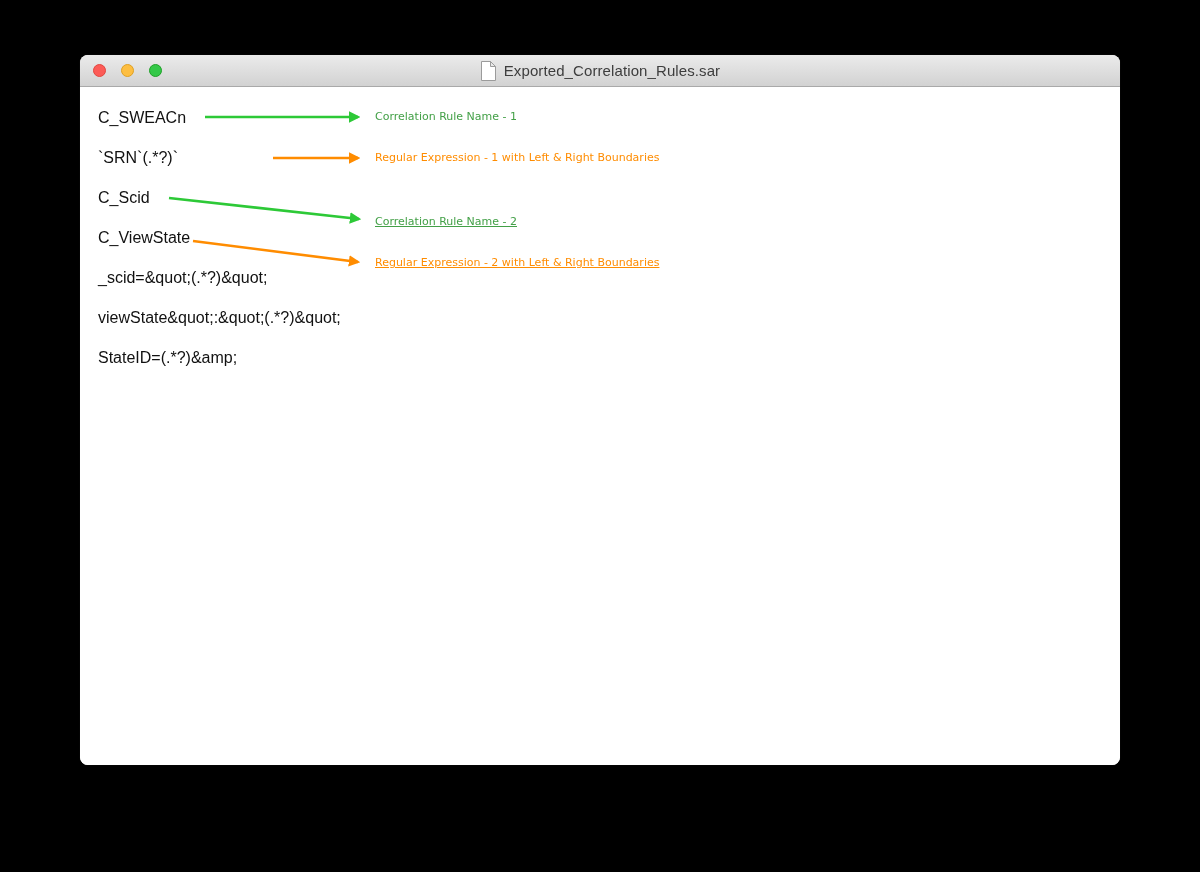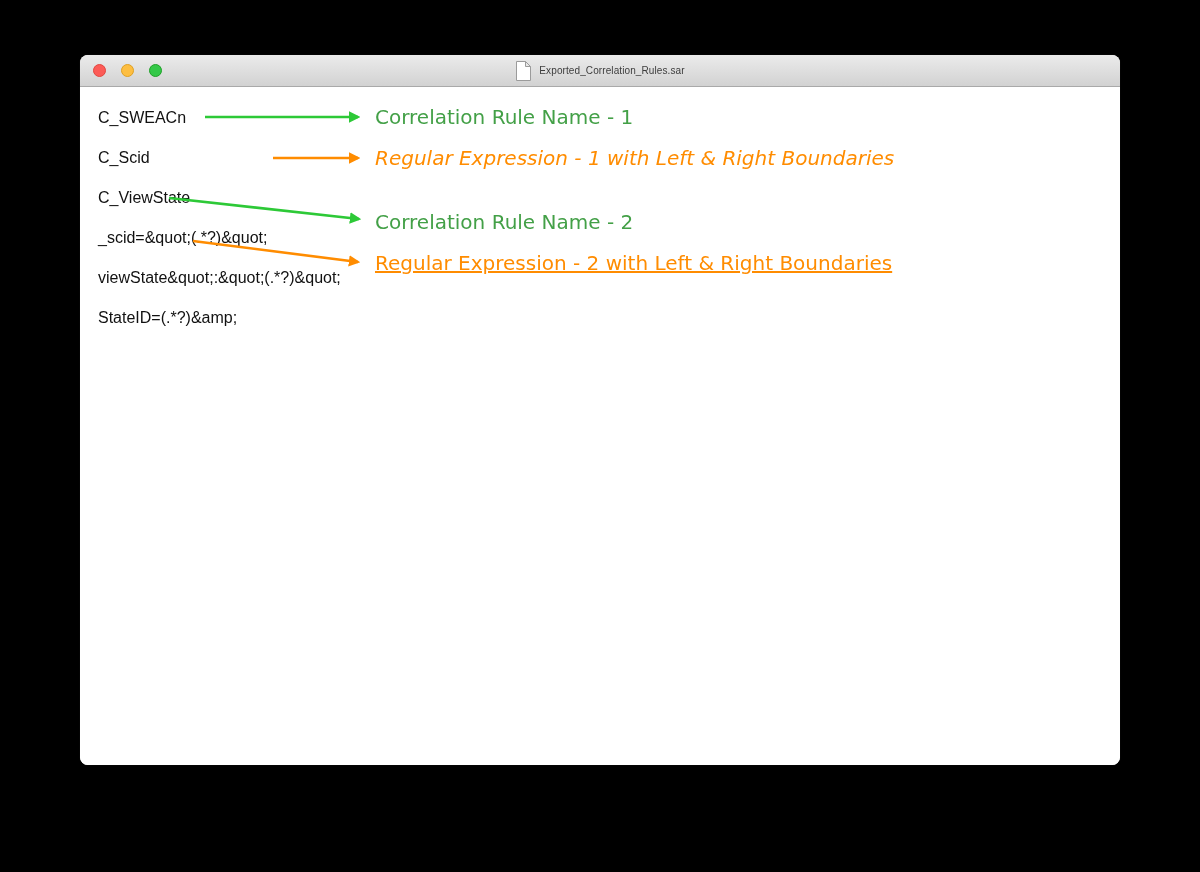--- a/index.html
+++ b/index.html
@@ -25,40 +25,40 @@
   .tl {
     width: 13px; height: 13px; border-radius: 50%; padding: 0; cursor: default;
   }
   .tl-close { background: var(--traffic_red); border: 1px solid #e2463f; }
   .tl-min   { background: var(--traffic_yellow); border: 1px solid #dfa023; }
   .tl-zoom  { background: var(--traffic_green); border: 1px solid #1fa127; }
 
   .title-group { display: flex; align-items: center; gap: 7px; }
   .doc-icon { width: 17px; height: 22px; display: block; }
   .window-title {
-    font-size: 10px; color: #3d3d3d; letter-spacing: 0.1px;
+    font-size: 15px; color: #3d3d3d; letter-spacing: 0.1px;
   }
 
   .content { position: relative; width: 100%; height: 750px; background: #fff; }
 
   .doc-lines { position: absolute; left: 18px; top: 21px; }
   .doc-line {
     height: 40px; line-height: 20px; font-size: 16px; color: #111;
     white-space: pre; font-family: "Liberation Sans", sans-serif;
   }
 
   .annotation {
-    position: absolute; left: 295px; font-size: 20px; line-height: 20px;
+    position: absolute; left: 295px; font-size: 11px; line-height: 20px;
     font-family: "DejaVu Sans", sans-serif; white-space: pre;
   }
   .ann-green  { color: var(--text_green); }
   .ann-orange { color: var(--text_orange); }
   .ann-1 { top: 20px; }
-  .ann-2 { top: 61px; font-style: italic; }
-  .ann-3 { top: 125px; }
+  .ann-2 { top: 61px; }
+  .ann-3 { top: 125px; text-decoration: underline; }
   .ann-4 { top: 166px; text-decoration: underline; }
 
   .arrow-layer { position: absolute; left: 0; top: 0; width: 1040px; height: 678px; }
   .ln { fill: none; stroke-width: 2.6px; stroke-linecap: butt; }
   .ln-green  { stroke: var(--arrow_green); }
   .ln-orange { stroke: var(--arrow_orange); }
   .mk-green  { fill: var(--arrow_green); }
   .mk-orange { fill: var(--arrow_orange); }
 
   .doc-page { fill: #ffffff; stroke: #9b9b9b; stroke-width: 1; }
@@ -81,20 +81,21 @@
         <path class="doc-fold" d="M10.5 1.5 L15.5 6.5 H10.5 Z"></path>
       </svg>
       <span class="window-title">Exported_Correlation_Rules.sar</span>
     </div>
   </div>
 
   <div class="content">
 
     <div class="doc-lines">
       <div class="doc-line">C_SWEACn</div>
+      <div class="doc-line">`SRN`(.*?)`</div>
       <div class="doc-line">C_Scid</div>
       <div class="doc-line">C_ViewState</div>
       <div class="doc-line">_scid=&amp;quot;(.*?)&amp;quot;</div>
       <div class="doc-line">viewState&amp;quot;:&amp;quot;(.*?)&amp;quot;</div>
       <div class="doc-line">StateID=(.*?)&amp;amp;</div>
     </div>
 
     <svg class="arrow-layer" viewBox="0 0 1040 678">
       <defs>
         <marker id="ah-green" viewBox="0 0 10 10" refX="8" refY="5" markerWidth="4.4" markerHeight="4.4" orient="auto-start-reverse">

